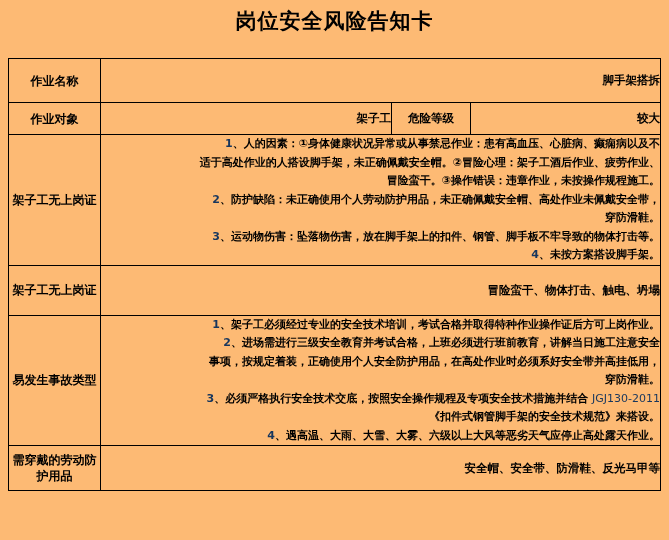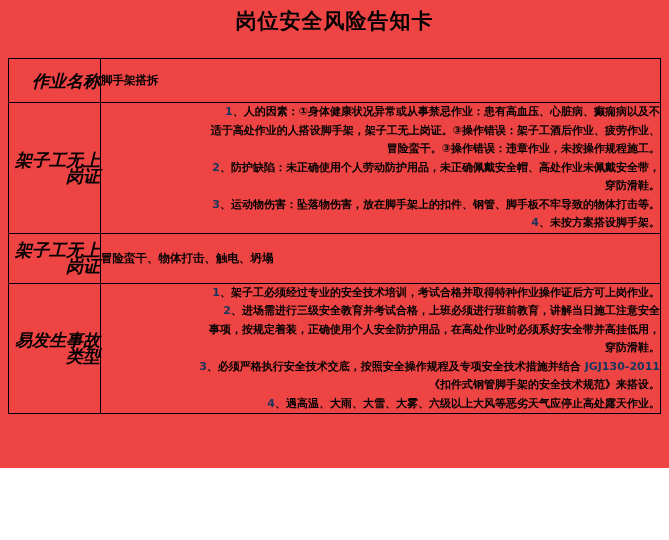--- a/index.html
+++ b/index.html
@@ -10,22 +10,22 @@
   body {
     width: 669px;
     height: 540px;
     overflow: hidden;
     font-family: "DejaVu Sans", "Liberation Sans", sans-serif;
     color: #000000;
   }
   .page {
     position: relative;
     width: 669px;
-    height: 468px;
-    background: #ef4444;
+    height: 540px;
+    background: #fdba74;
   }
   .doc-title {
     position: absolute;
     left: 0;
     top: 6px;
     width: 669px;
     text-align: center;
     font-size: 21px;
     font-weight: 700;
     letter-spacing: 1px;
@@ -40,29 +40,28 @@
     border-collapse: collapse;
     table-layout: fixed;
   }
   .risk-table td {
     border: 1px solid #000000;
     padding: 0;
     vertical-align: middle;
   }
   .label-cell {
     width: 92px;
-    text-align: right;
-    font-size: 17px;
+    text-align: center;
+    font-size: 12px;
     font-weight: 700;
     line-height: 16px;
     padding: 4px 3px;
-    font-style: italic;
   }
   .center-cell {
-    text-align: left;
+    text-align: right;
     font-size: 11.5px;
     font-weight: 700;
     padding: 10px 4px;
   }
   .mid-label-cell {
     width: 78px;
     text-align: center;
     font-size: 11.5px;
     font-weight: 700;
     padding: 10px 2px;
@@ -77,21 +76,21 @@
   .body-cell .line {
     display: block;
     text-indent: 0;
   }
   .num {
     color: #17365d;
     font-weight: 700;
   }
   .code-ref {
     color: #17365d;
-    font-weight: 700;
+    font-weight: 400;
   }
   .r-name   { height: 44px; }
   .r-object { height: 32px; }
   .r-type   { height: 50px; }
   .r-ppe    { height: 45px; }
 </style>
 </head>
 <body>
 
 <div class="page">
@@ -105,26 +104,32 @@
       <col style="width:79px">
       <col style="width:190px">
     </colgroup>
     <tbody>
 
       <tr class="r-name">
         <td class="label-cell">作业名称</td>
         <td class="center-cell" colspan="3">脚手架搭拆</td>
       </tr>
 
+      <tr class="r-object">
+        <td class="label-cell">作业对象</td>
+        <td class="center-cell">架子工</td>
+        <td class="mid-label-cell">危险等级</td>
+        <td class="center-cell">较大</td>
+      </tr>
 
       <tr>
         <td class="label-cell">架子工无上岗证</td>
         <td class="body-cell" colspan="3">
             <span class="line"><span class="num">1</span>、人的因素：①身体健康状况异常或从事禁忌作业：患有高血压、心脏病、癫痫病以及不</span>
-            <span class="line">适于高处作业的人搭设脚手架，架子工无上岗证。③操作错误：架子工酒后作业、疲劳作业、</span>
+            <span class="line">适于高处作业的人搭设脚手架，未正确佩戴安全帽。②冒险心理：架子工酒后作业、疲劳作业、</span>
             <span class="line">冒险蛮干。③操作错误：违章作业，未按操作规程施工。</span>
             <span class="line"><span class="num">2</span>、防护缺陷：未正确使用个人劳动防护用品，未正确佩戴安全帽、高处作业未佩戴安全带，</span>
             <span class="line">穿防滑鞋。</span>
             <span class="line"><span class="num">3</span>、运动物伤害：坠落物伤害，放在脚手架上的扣件、钢管、脚手板不牢导致的物体打击等。</span>
             <span class="line"><span class="num">4</span>、未按方案搭设脚手架。</span>
           </td>
       </tr>
 
       <tr class="r-type">
         <td class="label-cell">架子工无上岗证</td>
@@ -137,17 +142,21 @@
             <span class="line"><span class="num">1</span>、架子工必须经过专业的安全技术培训，考试合格并取得特种作业操作证后方可上岗作业。</span>
             <span class="line"><span class="num">2</span>、进场需进行三级安全教育并考试合格，上班必须进行班前教育，讲解当日施工注意安全</span>
             <span class="line">事项，按规定着装，正确使用个人安全防护用品，在高处作业时必须系好安全带并高挂低用，</span>
             <span class="line">穿防滑鞋。</span>
             <span class="line"><span class="num">3</span>、必须严格执行安全技术交底，按照安全操作规程及专项安全技术措施并结合 <span class="code-ref">JGJ130-2011</span></span>
             <span class="line">《扣件式钢管脚手架的安全技术规范》来搭设。</span>
             <span class="line"><span class="num">4</span>、遇高温、大雨、大雪、大雾、六级以上大风等恶劣天气应停止高处露天作业。</span>
           </td>
       </tr>
 
+      <tr class="r-ppe">
+        <td class="label-cell">需穿戴的劳动防护用品</td>
+        <td class="center-cell" colspan="3">安全帽、安全带、防滑鞋、反光马甲等</td>
+      </tr>
 
     </tbody>
   </table>
 
 </div>
 
 </body></html>

